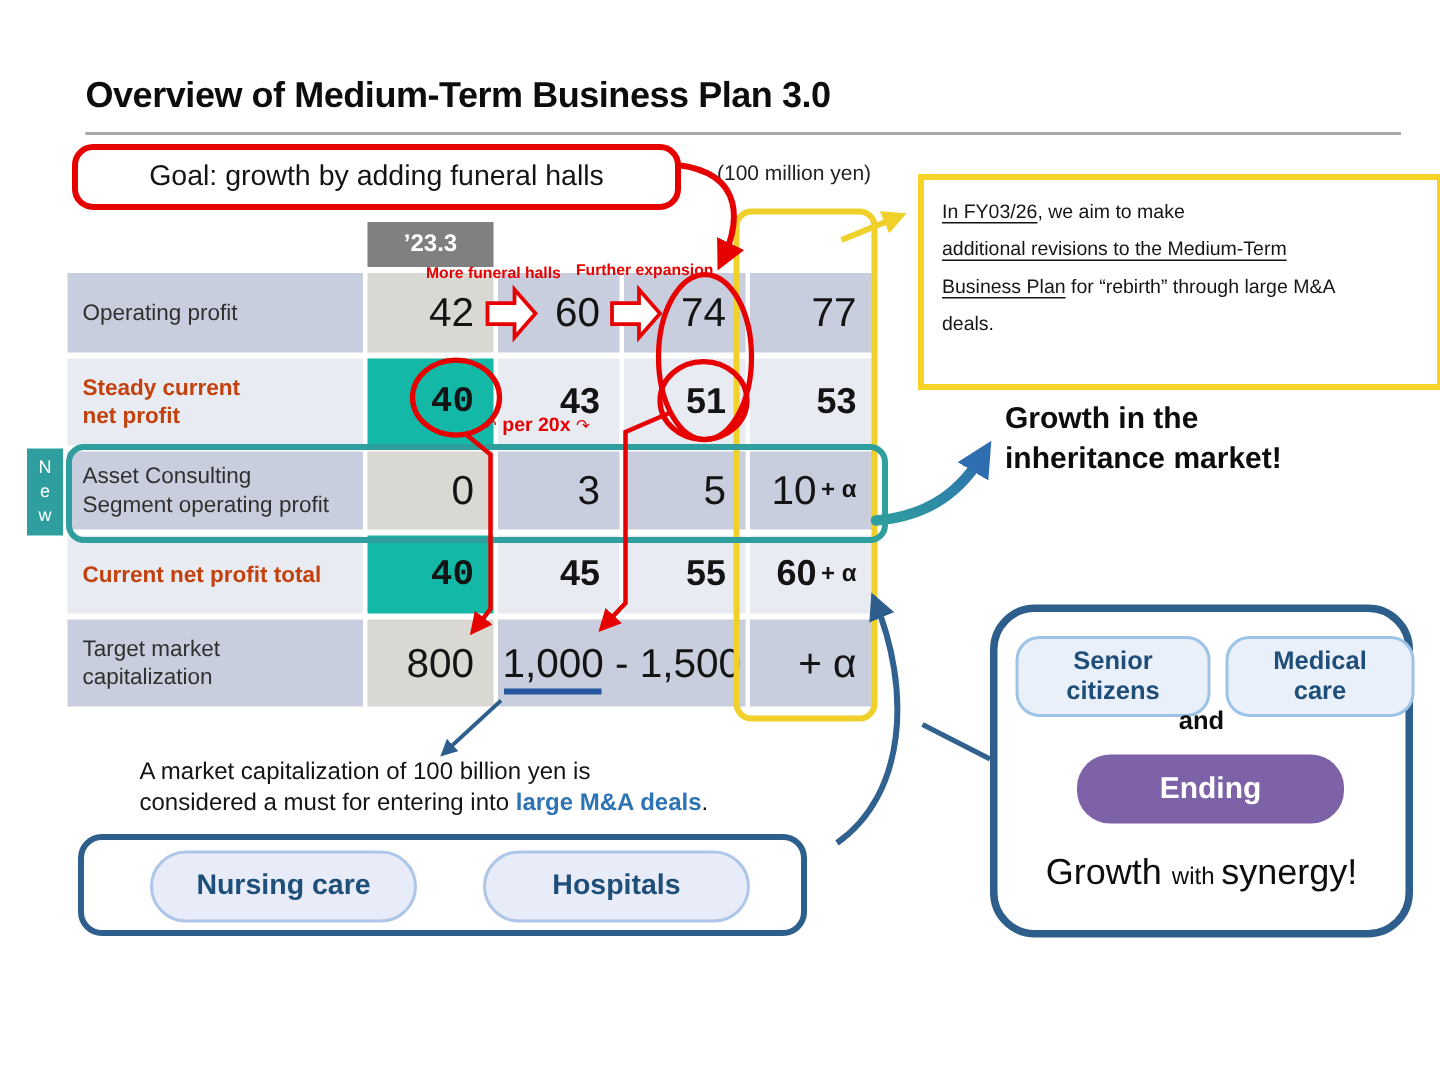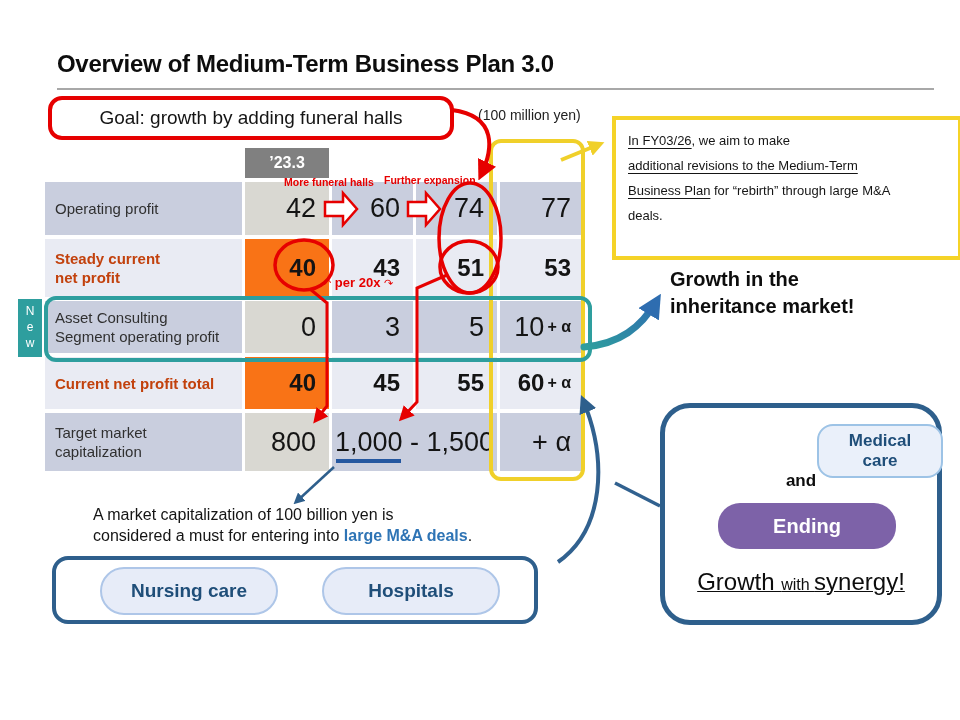--- a/index.html
+++ b/index.html
@@ -32,21 +32,21 @@
   .hd-gray{background:#808080;}
   .lbl{padding-left:10px;font-size:15px;color:#303030;flex-direction:column;align-items:flex-start;justify-content:center;line-height:19px;}
   .lbl.b{font-weight:bold;color:#c2410c;}
   .val{justify-content:flex-end;padding-right:13px;font-size:27px;color:#141414;}
   .val.b{font-weight:bold;font-size:24px;}
   .val.center{justify-content:center;padding-right:0;}
   .suffix{font-size:16px;font-weight:bold;margin-left:3px;}
   .c-dark{background:#c9cede;}
   .c-light{background:#e9ebf3;}
   .g-dark{background:#d9d8d2;}
-  .g-light{background:#f97316;}
+  .g-light{background:#14b8a6;font-family:Liberation Mono, monospace;}
   .span2{grid-column:3 / span 2;}
 
   
   .yellow-band{left:489px;top:139px;width:88px;height:334px;border:4px solid #f0d02a;border-radius:12px;z-index:2;pointer-events:none;}
   .teal-frame{left:44px;top:296px;width:540px;height:58px;border:4px solid #2e9e9e;border-radius:12px;z-index:3;pointer-events:none;}
   .new-tag{left:18px;top:299px;width:24px;height:58px;background:#2e9e9e;color:#fff;font-size:12px;
            display:flex;align-items:center;justify-content:center;z-index:3;
            writing-mode:vertical-rl;text-orientation:upright;letter-spacing:2px;}
 
   
@@ -70,21 +70,21 @@
         display:flex;align-items:center;justify-content:center;color:#1f4e79;font-weight:bold;}
   .pill-nursing{left:44px;top:7px;width:174px;height:44px;font-size:19px;}
   .pill-hospitals{left:266px;top:7px;width:174px;height:44px;font-size:19px;}
 
   .synergy-box{left:660px;top:403px;width:272px;height:212px;border:5px solid #2e5f8c;border-radius:30px;background:#fff;z-index:5;}
   .pill-senior{left:12px;top:16px;width:126px;height:50px;font-size:17px;border-radius:16px;line-height:20px;text-align:center;background:#eaf0fa;border:2px solid #9dc3e6;}
   .pill-medical{left:152px;top:16px;width:122px;height:50px;font-size:17px;border-radius:16px;line-height:20px;text-align:center;background:#eaf0fa;border:2px solid #9dc3e6;}
   .and-lab{position:absolute;left:0;top:63px;width:100%;text-align:center;font-weight:bold;font-size:17px;color:#0d0d0d;}
   .ending-btn{position:absolute;left:53px;top:95px;width:178px;height:46px;background:#7d62a8;border-radius:22px;
               display:flex;align-items:center;justify-content:center;color:#fff;font-weight:bold;font-size:20px;}
-  .synergy-line{position:absolute;left:0;top:160px;width:100%;text-align:center;color:#0d0d0d;text-decoration:underline;}
+  .synergy-line{position:absolute;left:0;top:160px;width:100%;text-align:center;color:#0d0d0d;}
   .syn-big{font-size:24px;}
   .syn-small{font-size:16px;}
 
   .bottom-line{left:0;top:632px;width:960px;text-align:center;color:#9e4f22;z-index:5;white-space:nowrap;}
   .bl-big{font-size:23px;}
   .bl-small{font-size:15px;margin:0 3px;}
 </style>
 </head>
 <body>
 
@@ -226,20 +226,23 @@
     <span>A market capitalization of 100 billion yen is</span><br>
     <span>considered a must for entering into </span><span class="blue-strong">large M&amp;A deals</span><span>.</span>
   </div>
 
   <div class="abs nursing-box">
     <div class="pill pill-nursing">Nursing care</div>
     <div class="pill pill-hospitals">Hospitals</div>
   </div>
 
   <div class="abs synergy-box">
+    <div class="pill pill-senior">
+      <span><span>Senior</span><br><span>citizens</span></span>
+    </div>
     <div class="pill pill-medical">
       <span><span>Medical</span><br><span>care</span></span>
     </div>
     <div class="and-lab">and</div>
     <div class="ending-btn">Ending</div>
     <div class="synergy-line">
       <span class="syn-big">Growth </span><span class="syn-small">with </span><span class="syn-big">synergy!</span>
     </div>
   </div>
 

